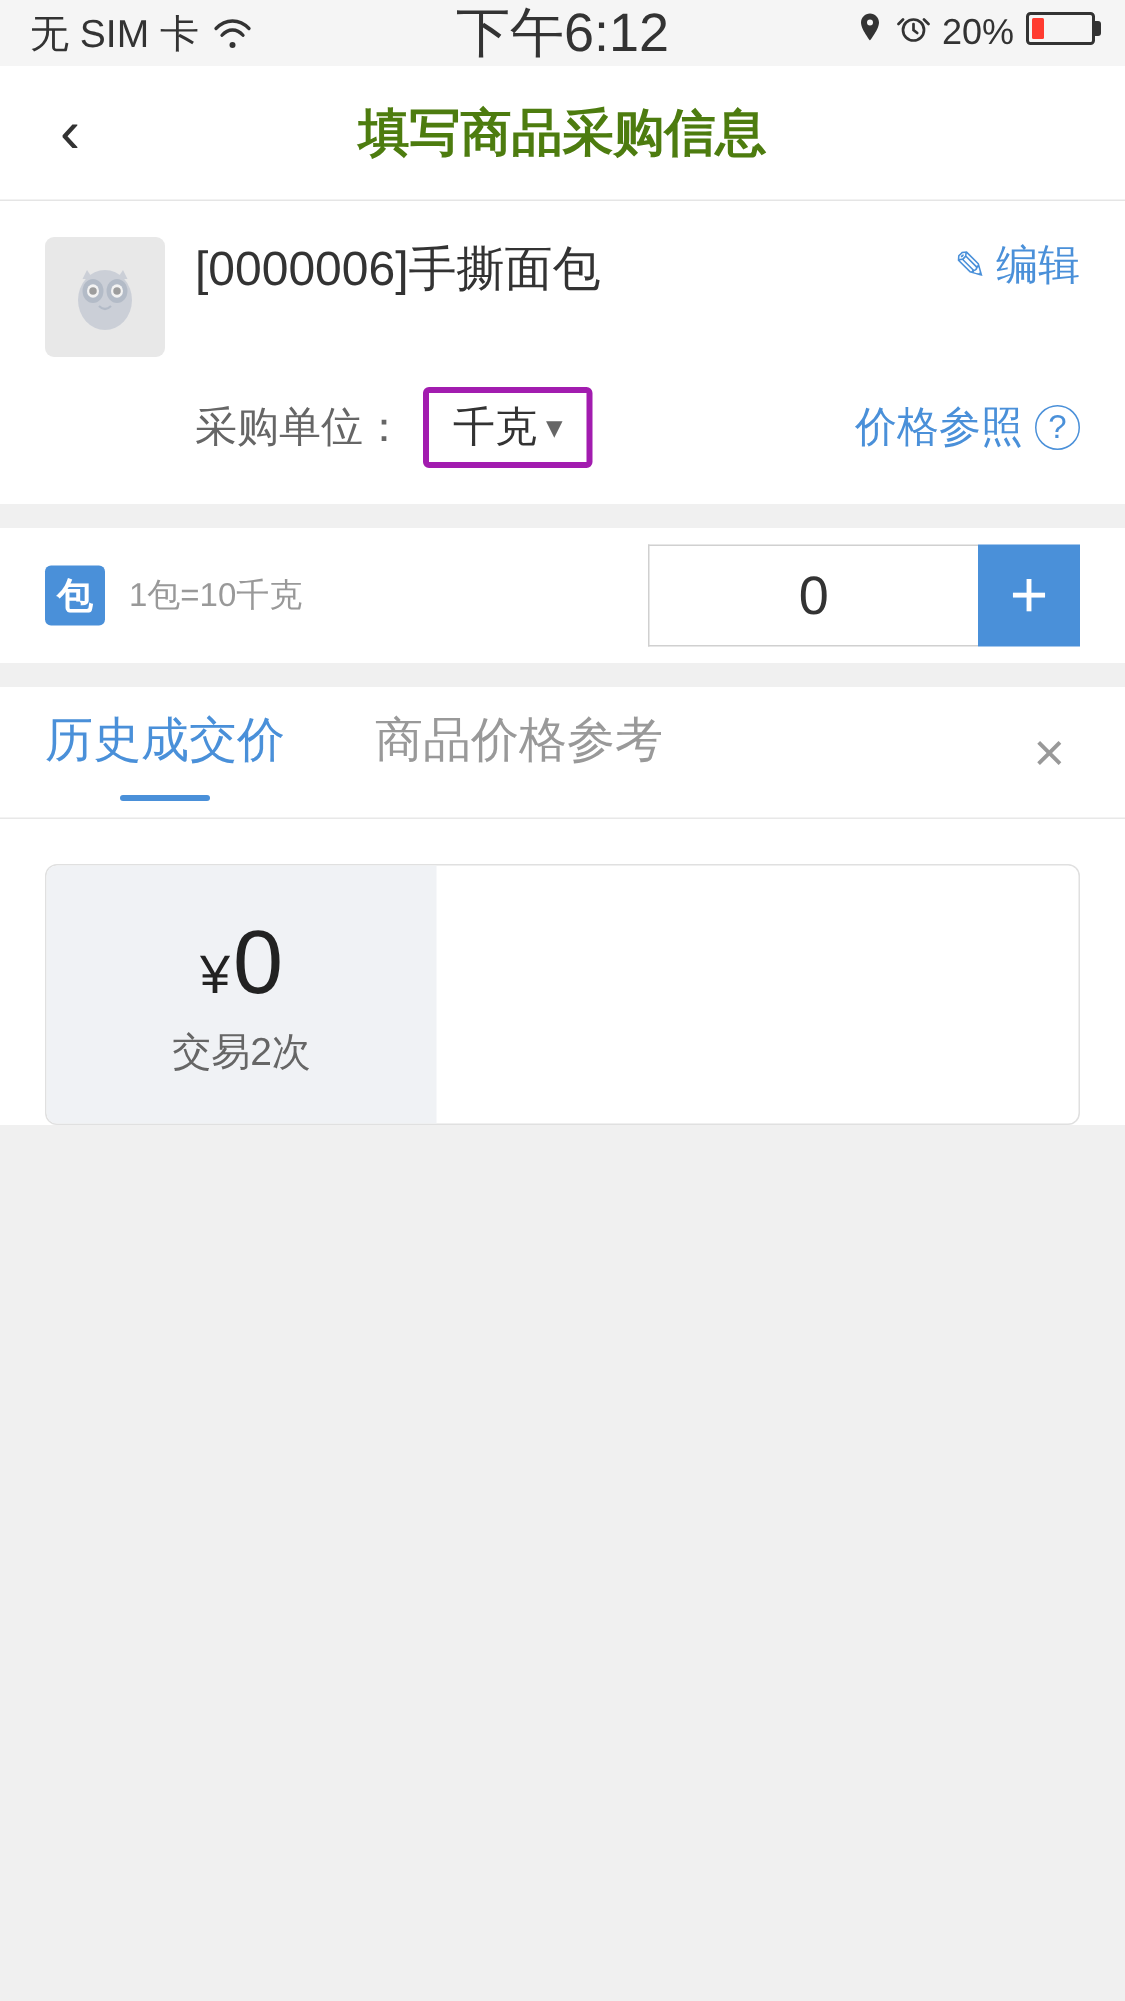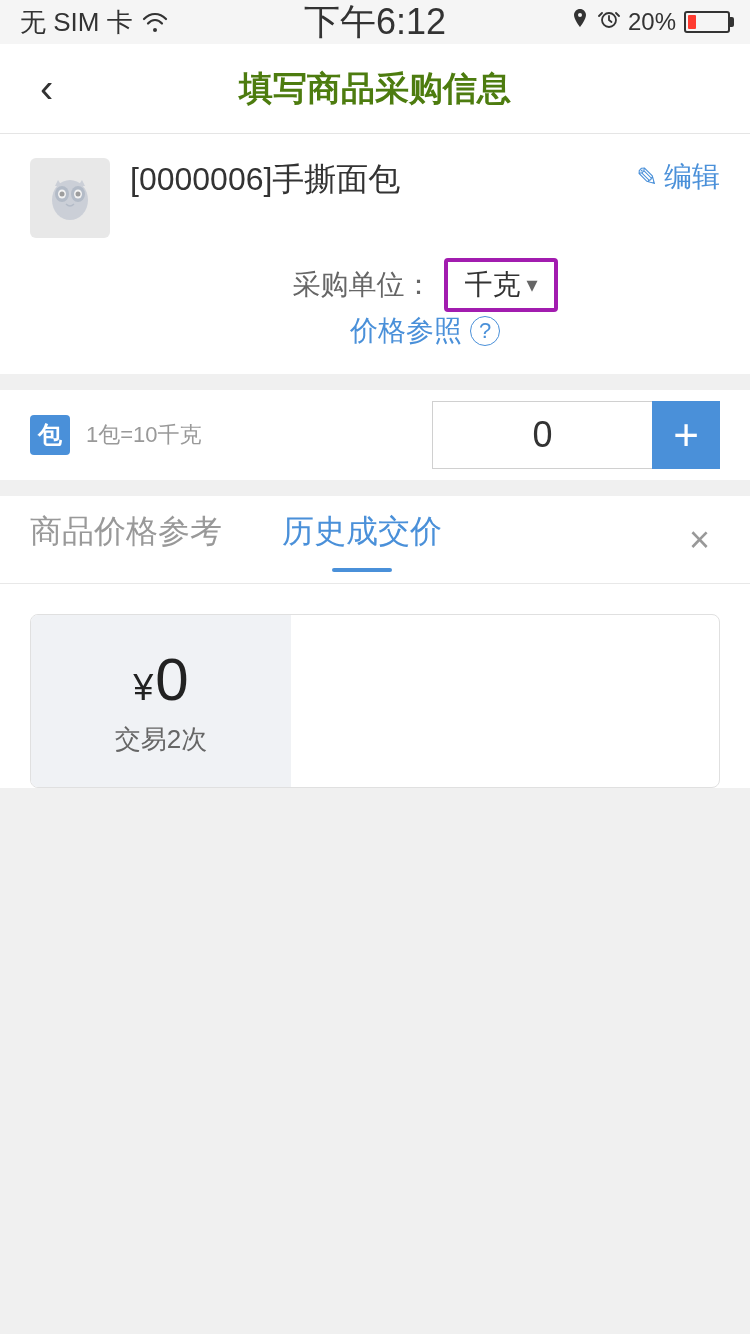--- a/index.html
+++ b/index.html
@@ -33,21 +33,20 @@
     .status-center {
       font-size: 36px;
       font-weight: 500;
       color: #333;
       position: absolute;
       left: 50%;
       transform: translateX(-50%);
     }
     .status-right {
       display: flex;
-      align-items: center;
       gap: 8px;
       font-size: 24px;
       color: #333;
     }
     .battery {
       width: 46px;
       height: 22px;
       border: 2px solid #333;
       border-radius: 3px;
       position: relative;
@@ -146,21 +145,20 @@
     }
     .edit-icon {
       font-size: 26px;
     }
     .purchase-unit-row {
       display: flex;
       align-items: center;
       justify-content: space-between;
       margin-top: 10px;
       padding-left: 100px;
-      flex-direction: column;
     }
     .unit-label {
       font-size: 28px;
       color: #666;
     }
     .unit-selector {
       border: 4px solid #a21caf;
       border-radius: 4px;
       padding: 4px 16px;
       font-size: 28px;
@@ -456,25 +454,25 @@
   </div>
   <div class="qty-input-group">
     <input class="qty-input" type="text" value="0" readonly="" style="">
     <button class="qty-plus-btn">+</button>
   </div>
 </div>
 
 <div class="tabs-section">
   <div class="tabs-header">
     <div class="tabs-list">
+      <div class="tab-item active">
+        <span>历史成交价</span>
+      </div>
       <div class="tab-item">
         <span>商品价格参考</span>
-      </div>
-      <div class="tab-item active">
-        <span>历史成交价</span>
       </div>
     </div>
     <span class="tab-close-btn">×</span>
   </div>
 
   <div class="history-card">
     <div class="history-left">
       <div class="history-price">
         <span class="price-currency">¥</span>
         <span>0</span>

